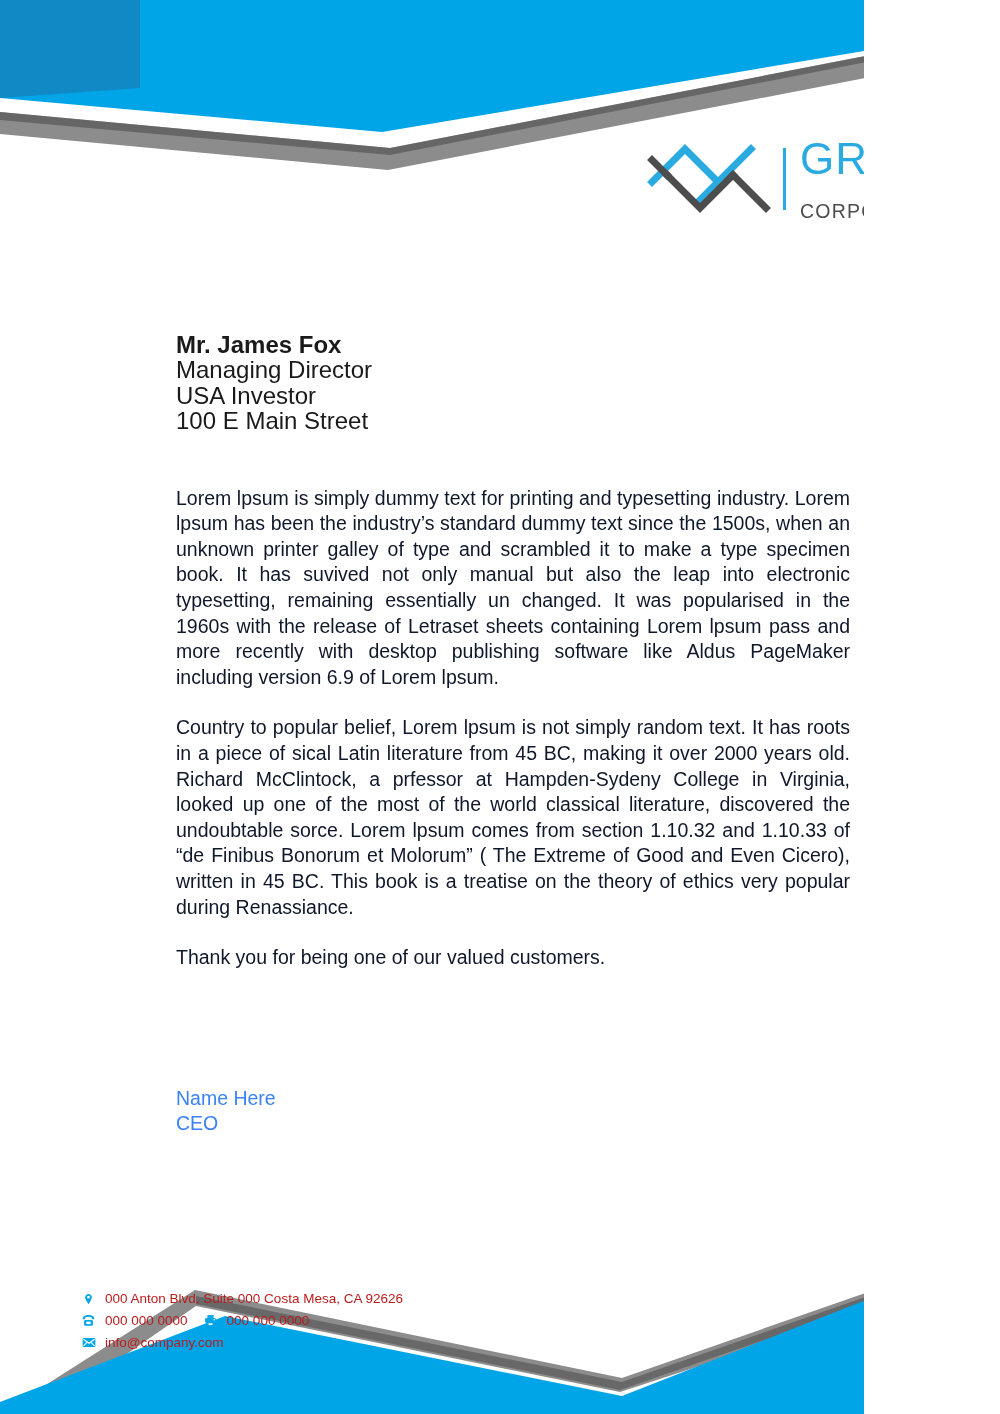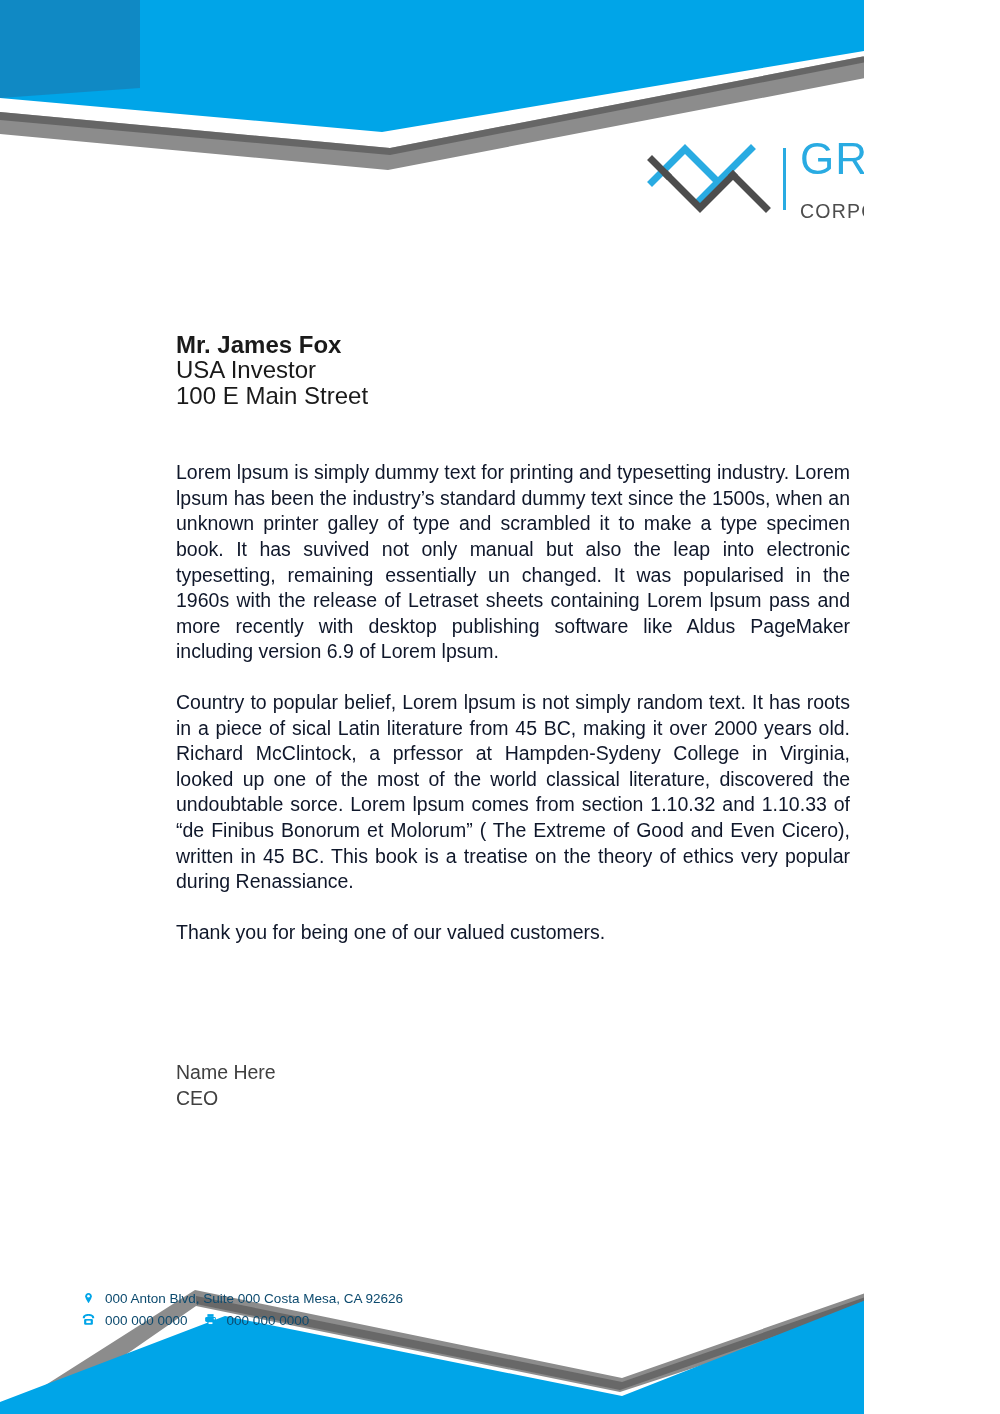--- a/index.html
+++ b/index.html
@@ -100,35 +100,36 @@
   .para:last-child {
     margin-bottom: 8px;
   }
   .para.no-justify {
     text-align: left;
   }
   .signature {
     margin-top: 115px;
     font-size: 19.5px;
     line-height: 25.4px;
-    color: #404040;
+    color: #3b82f6;
   }
 
   
   .contact {
     position: absolute;
     left: 80px;
     top: 1290px;
     width: 520px;
   }
   .contact-row {
     display: flex;
+    align-items: center;
     margin-bottom: 5px;
     font-size: 13.5px;
-    color: #0c4a6e;
+    color: #b91c1c;
     line-height: 17px;
   }
   .contact-row:last-child { margin-bottom: 0; }
   .c-icon {
     width: 17px;
     height: 15px;
     margin-right: 8px;
     flex: 0 0 auto;
     display: flex;
     align-items: center;
@@ -175,20 +176,21 @@
     <div class="logo-words">
       <div class="logo-name">GRAPH</div>
       <div class="logo-sub">CORPORATION</div>
     </div>
   </div>
 
   <div class="sheet">
 
     <div class="addressee">
       <div class="name">Mr. James Fox</div>
+      <div>Managing Director</div>
       <div>USA Investor</div>
       <div>100 E Main Street</div>
     </div>
 
     <div class="body-copy">
       <p class="para">Lorem lpsum is simply dummy text for printing and typesetting industry. Lorem lpsum has been the industry’s standard dummy text since the 1500s, when an unknown printer galley of type and scrambled it to make a type specimen book. It has suvived not only manual but also the leap into electronic typesetting, remaining essentially un changed. It was popularised in the 1960s with the release of Letraset sheets containing Lorem lpsum pass and more recently with desktop publishing software like Aldus PageMaker including version 6.9 of Lorem lpsum.</p>
       <p class="para">Country to popular belief, Lorem lpsum is not simply random text. It has roots in a piece of sical Latin literature from 45 BC, making it over 2000 years old. Richard McClintock, a prfessor at Hampden-Sydeny College in Virginia, looked up one of the most of the world classical literature, discovered the undoubtable sorce. Lorem lpsum comes from section 1.10.32 and 1.10.33 of  “de Finibus Bonorum et Molorum” ( The Extreme of Good and Even Cicero), written in 45 BC. This book is a treatise on the theory of ethics very popular during Renassiance.</p>
       <p class="para no-justify">Thank you for being one of our valued customers.</p>
     </div>
 
@@ -226,16 +228,26 @@
           <rect x="4.2" y="1.4" width="7.6" height="3.4" fill="#00a5e8"></rect>
           <rect x="1.4" y="5" width="13.2" height="6" rx="1.8" fill="#00a5e8"></rect>
           <rect x="4.2" y="10.2" width="7.6" height="4.4" fill="#00a5e8"></rect>
           <rect x="5.6" y="11.4" width="4.8" height="2.2" fill="#ffffff"></rect>
           <circle cx="12.7" cy="7" r="0.9" fill="#ffffff"></circle>
         </svg>
       </span>
       <span>000 000 0000</span>
     </div>
 
+    <div class="contact-row">
+      <span class="c-icon">
+        <svg viewBox="0 0 18 13" width="14" height="11">
+          <rect x="0.8" y="0.8" width="16.4" height="11.4" rx="1.2" fill="#00a5e8"></rect>
+          <path d="M1.8 2.2L9 7.4L16.2 2.2" fill="none" stroke="#ffffff" stroke-width="1.5"></path>
+          <path d="M1.8 10.8L6.6 6.4M16.2 10.8L11.4 6.4" fill="none" stroke="#ffffff" stroke-width="1.3"></path>
+        </svg>
+      </span>
+      <span>info@company.com</span>
+    </div>
 
   </div>
 
 </div>
 
 </body></html>

